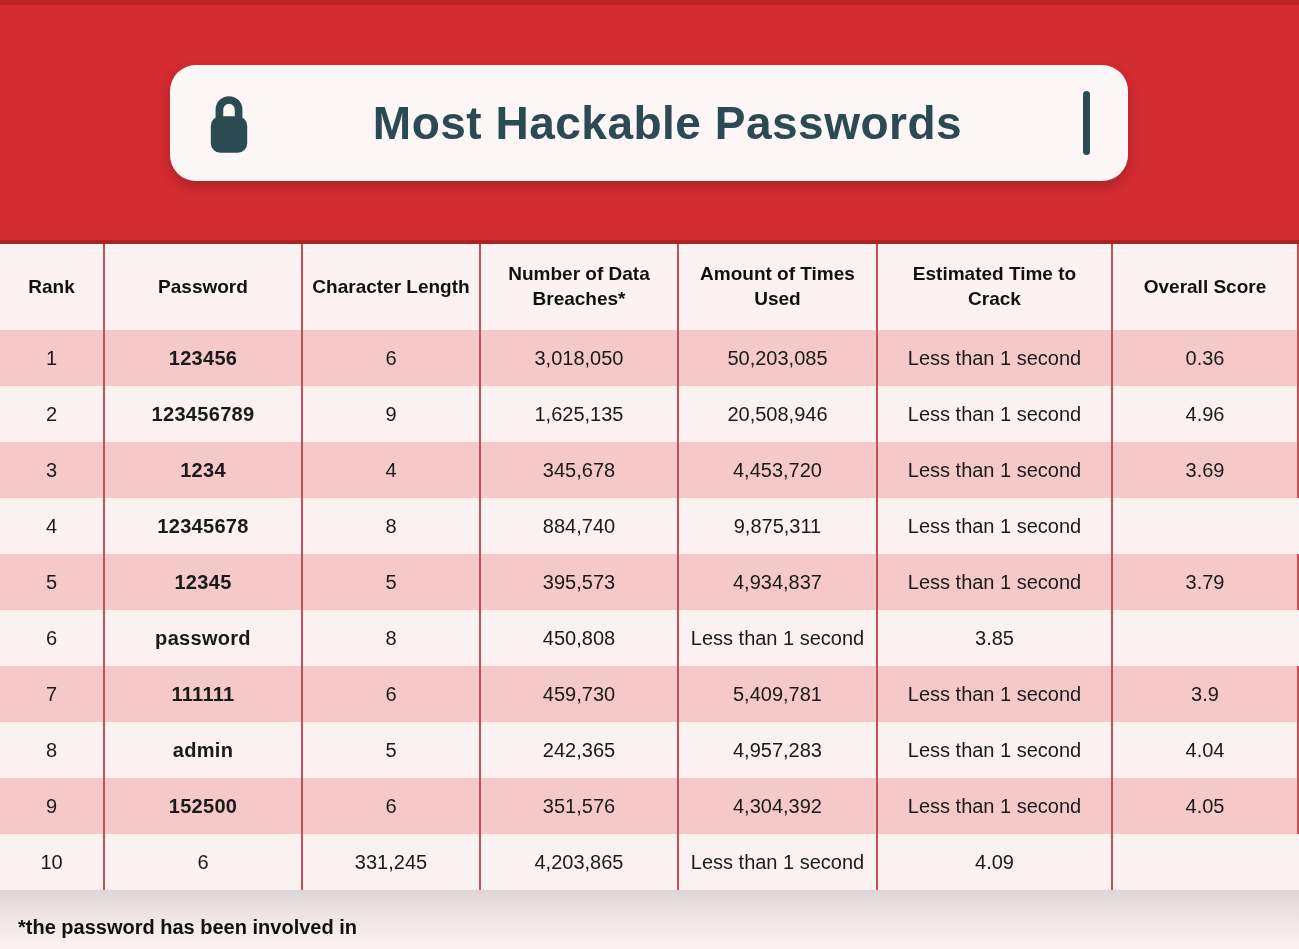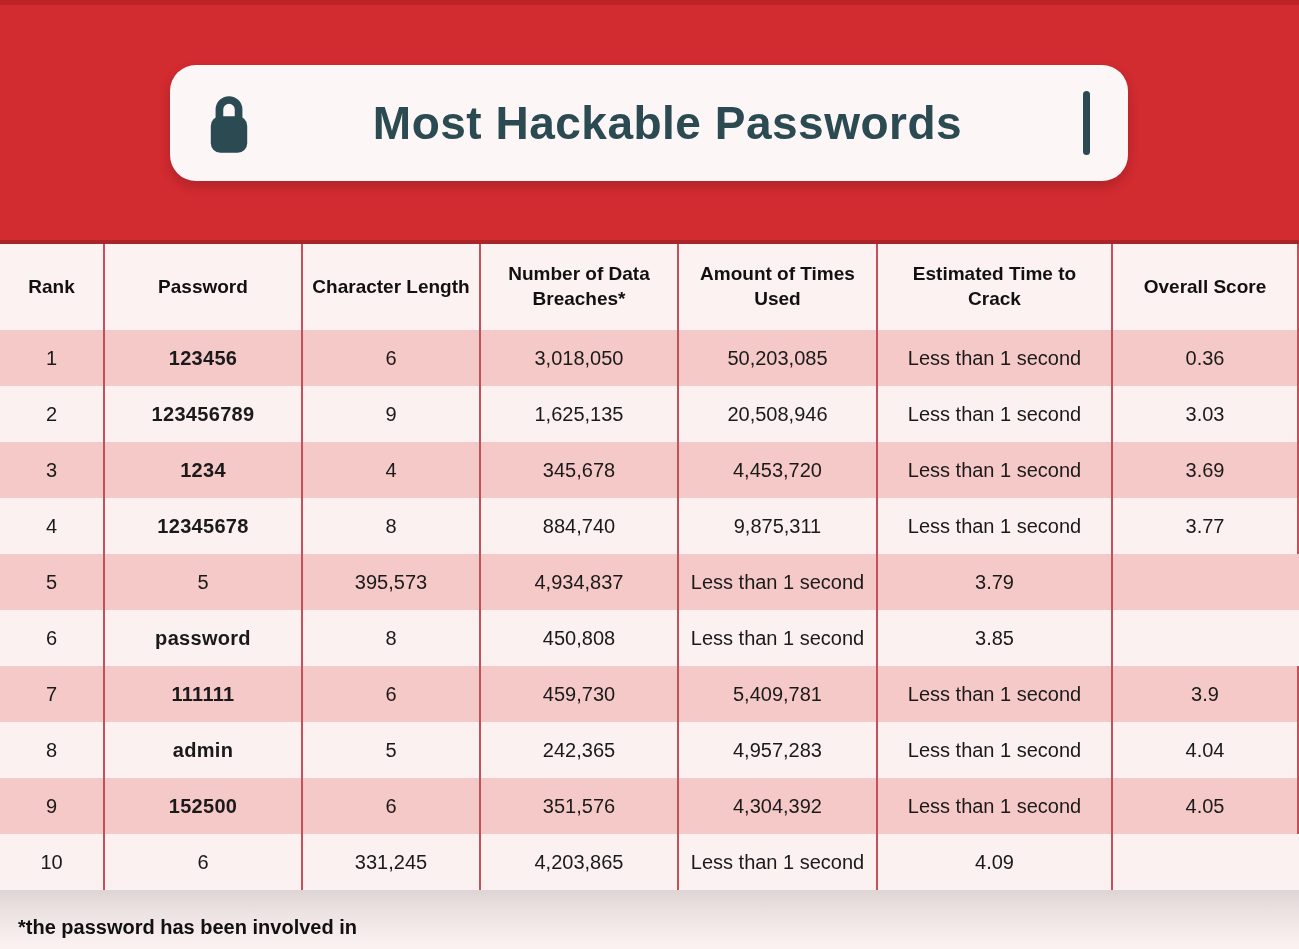--- a/index.html
+++ b/index.html
@@ -131,42 +131,42 @@
           <div class="td col5">Less than 1 second</div>
           <div class="td col6">0.36</div>
         </div>
         <div class="tr even">
           <div class="td col0">2</div>
           <div class="td col1">123456789</div>
           <div class="td col2">9</div>
           <div class="td col3">1,625,135</div>
           <div class="td col4">20,508,946</div>
           <div class="td col5">Less than 1 second</div>
-          <div class="td col6">3.03</div>
+          <div class="td col6">4.96</div>
         </div>
         <div class="tr odd">
           <div class="td col0">3</div>
           <div class="td col1">1234</div>
           <div class="td col2">4</div>
           <div class="td col3">345,678</div>
           <div class="td col4">4,453,720</div>
           <div class="td col5">Less than 1 second</div>
           <div class="td col6">3.69</div>
         </div>
         <div class="tr even">
           <div class="td col0">4</div>
           <div class="td col1">12345678</div>
           <div class="td col2">8</div>
           <div class="td col3">884,740</div>
           <div class="td col4">9,875,311</div>
           <div class="td col5">Less than 1 second</div>
-          <div class="td col6">3.77</div>
         </div>
         <div class="tr odd">
           <div class="td col0">5</div>
+          <div class="td col1">12345</div>
           <div class="td col2">5</div>
           <div class="td col3">395,573</div>
           <div class="td col4">4,934,837</div>
           <div class="td col5">Less than 1 second</div>
           <div class="td col6">3.79</div>
         </div>
         <div class="tr even">
           <div class="td col0">6</div>
           <div class="td col1">password</div>
           <div class="td col2">8</div>

